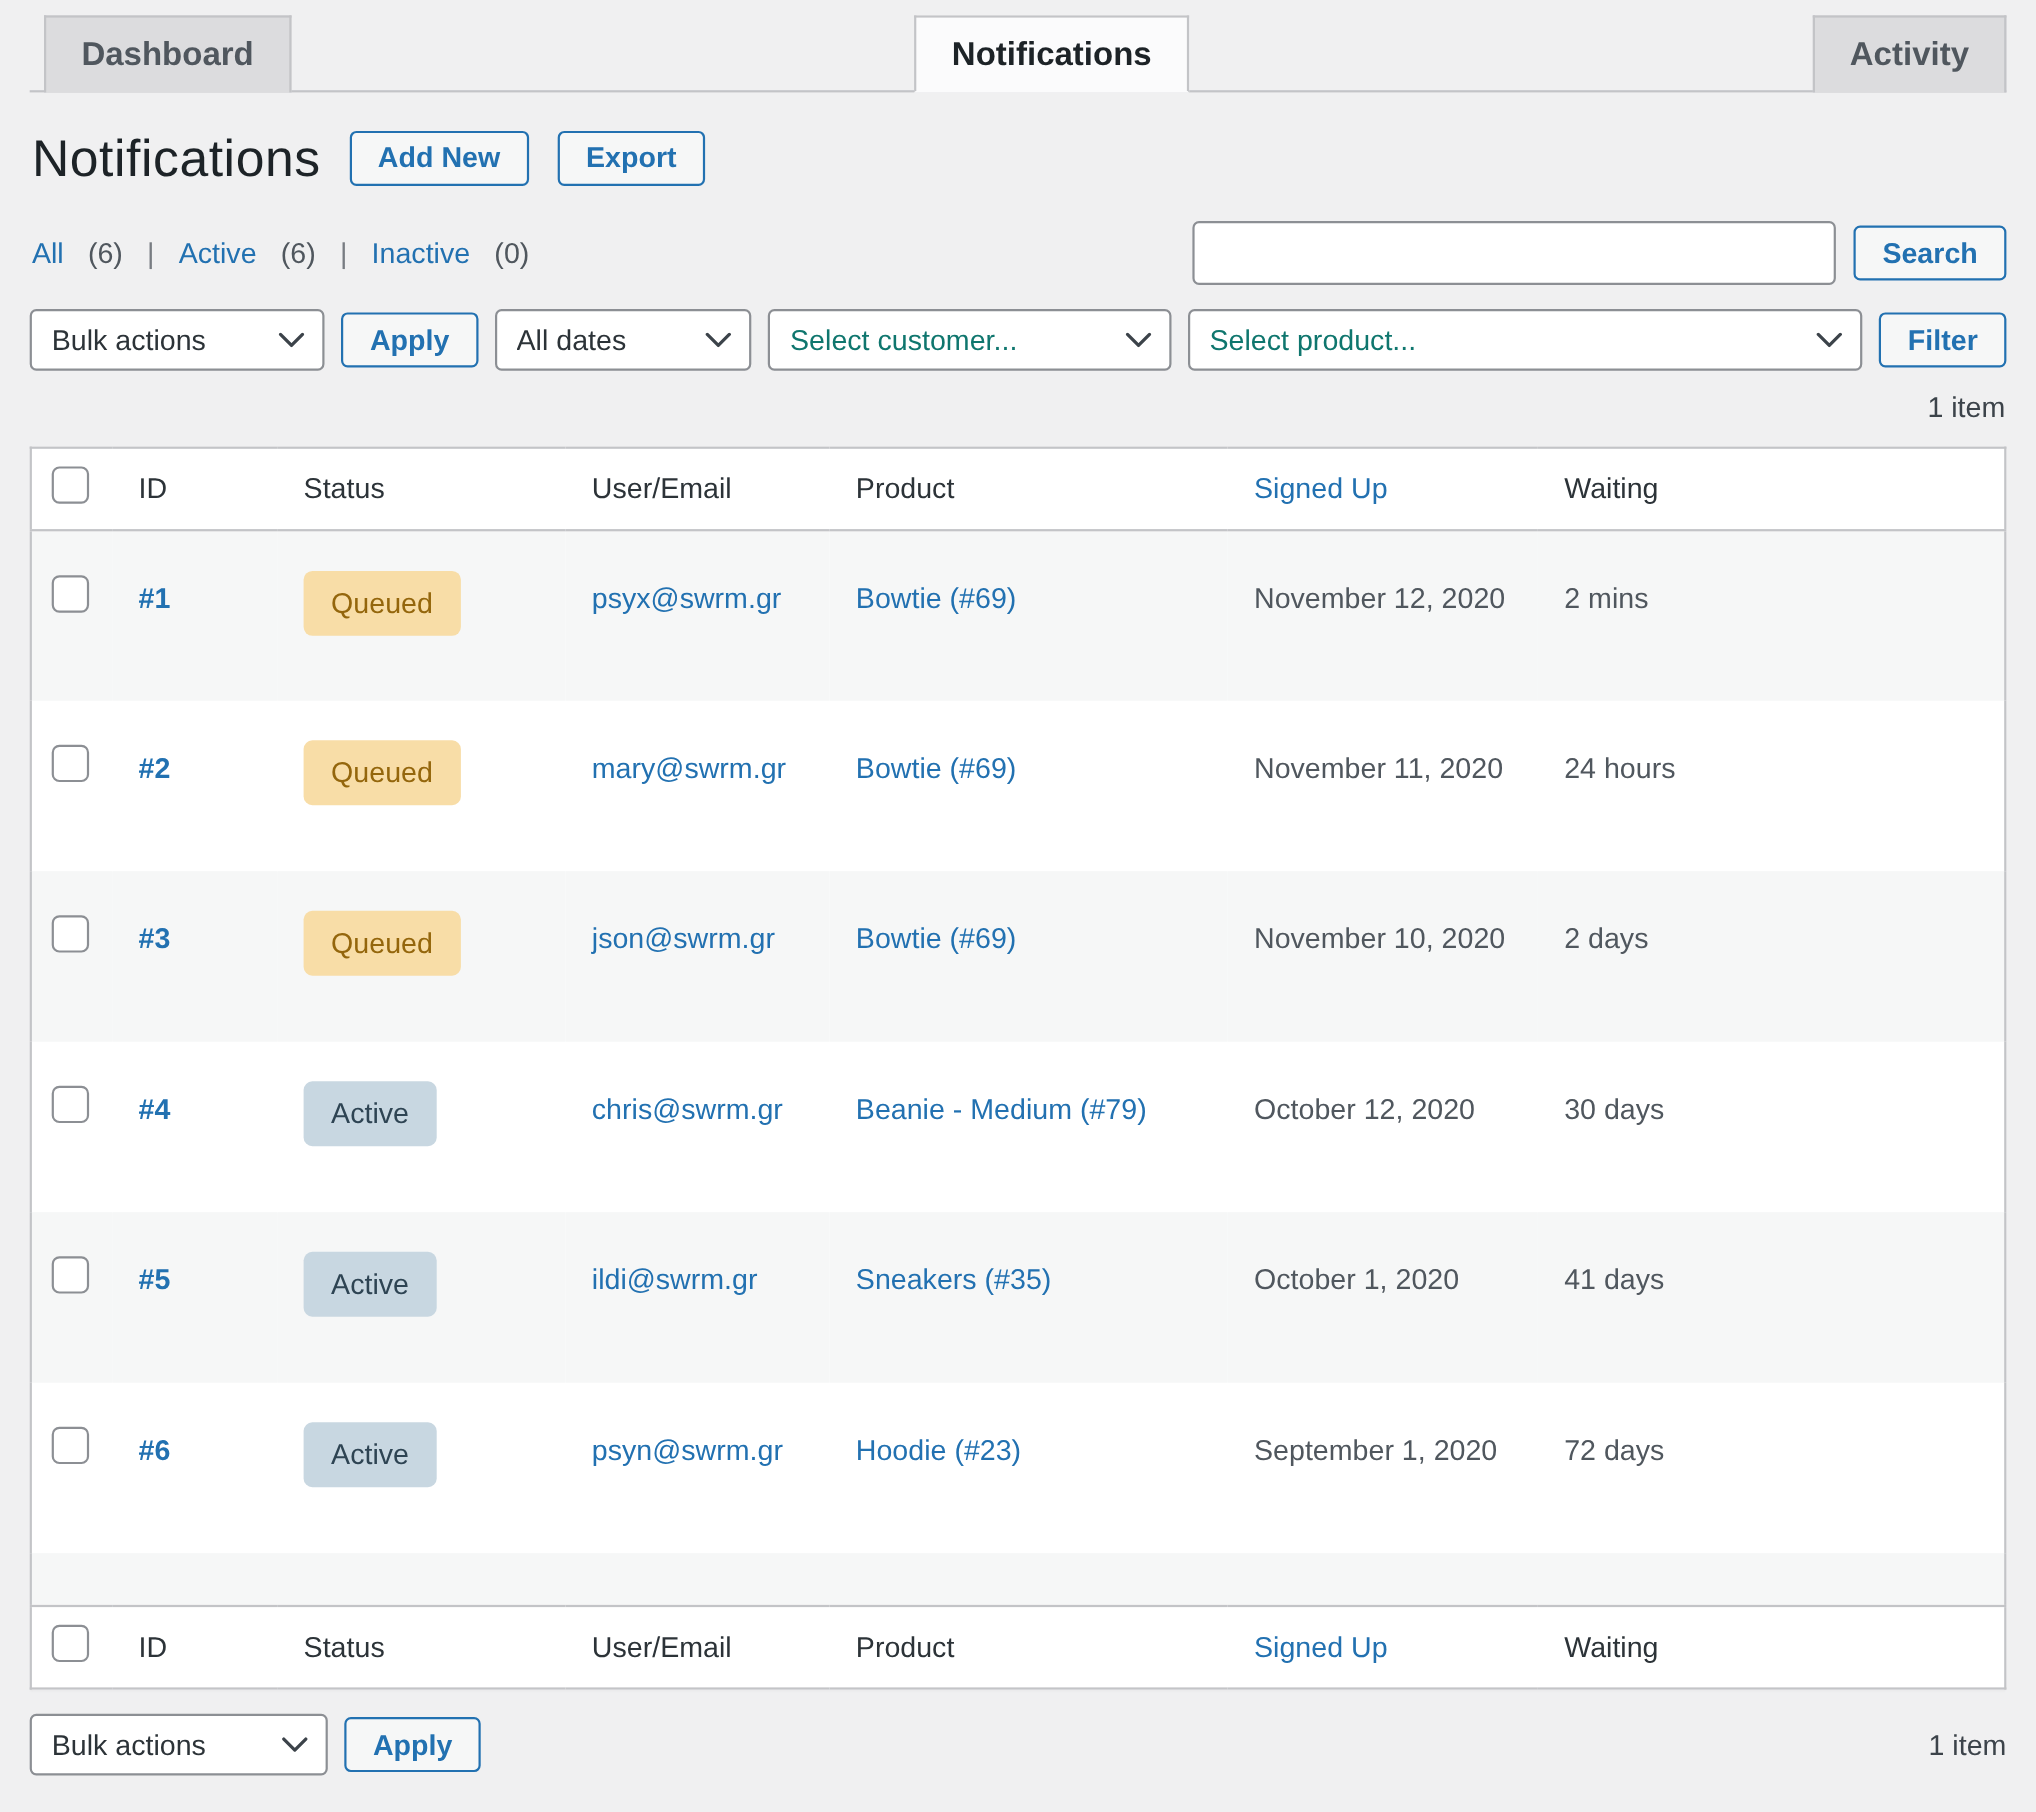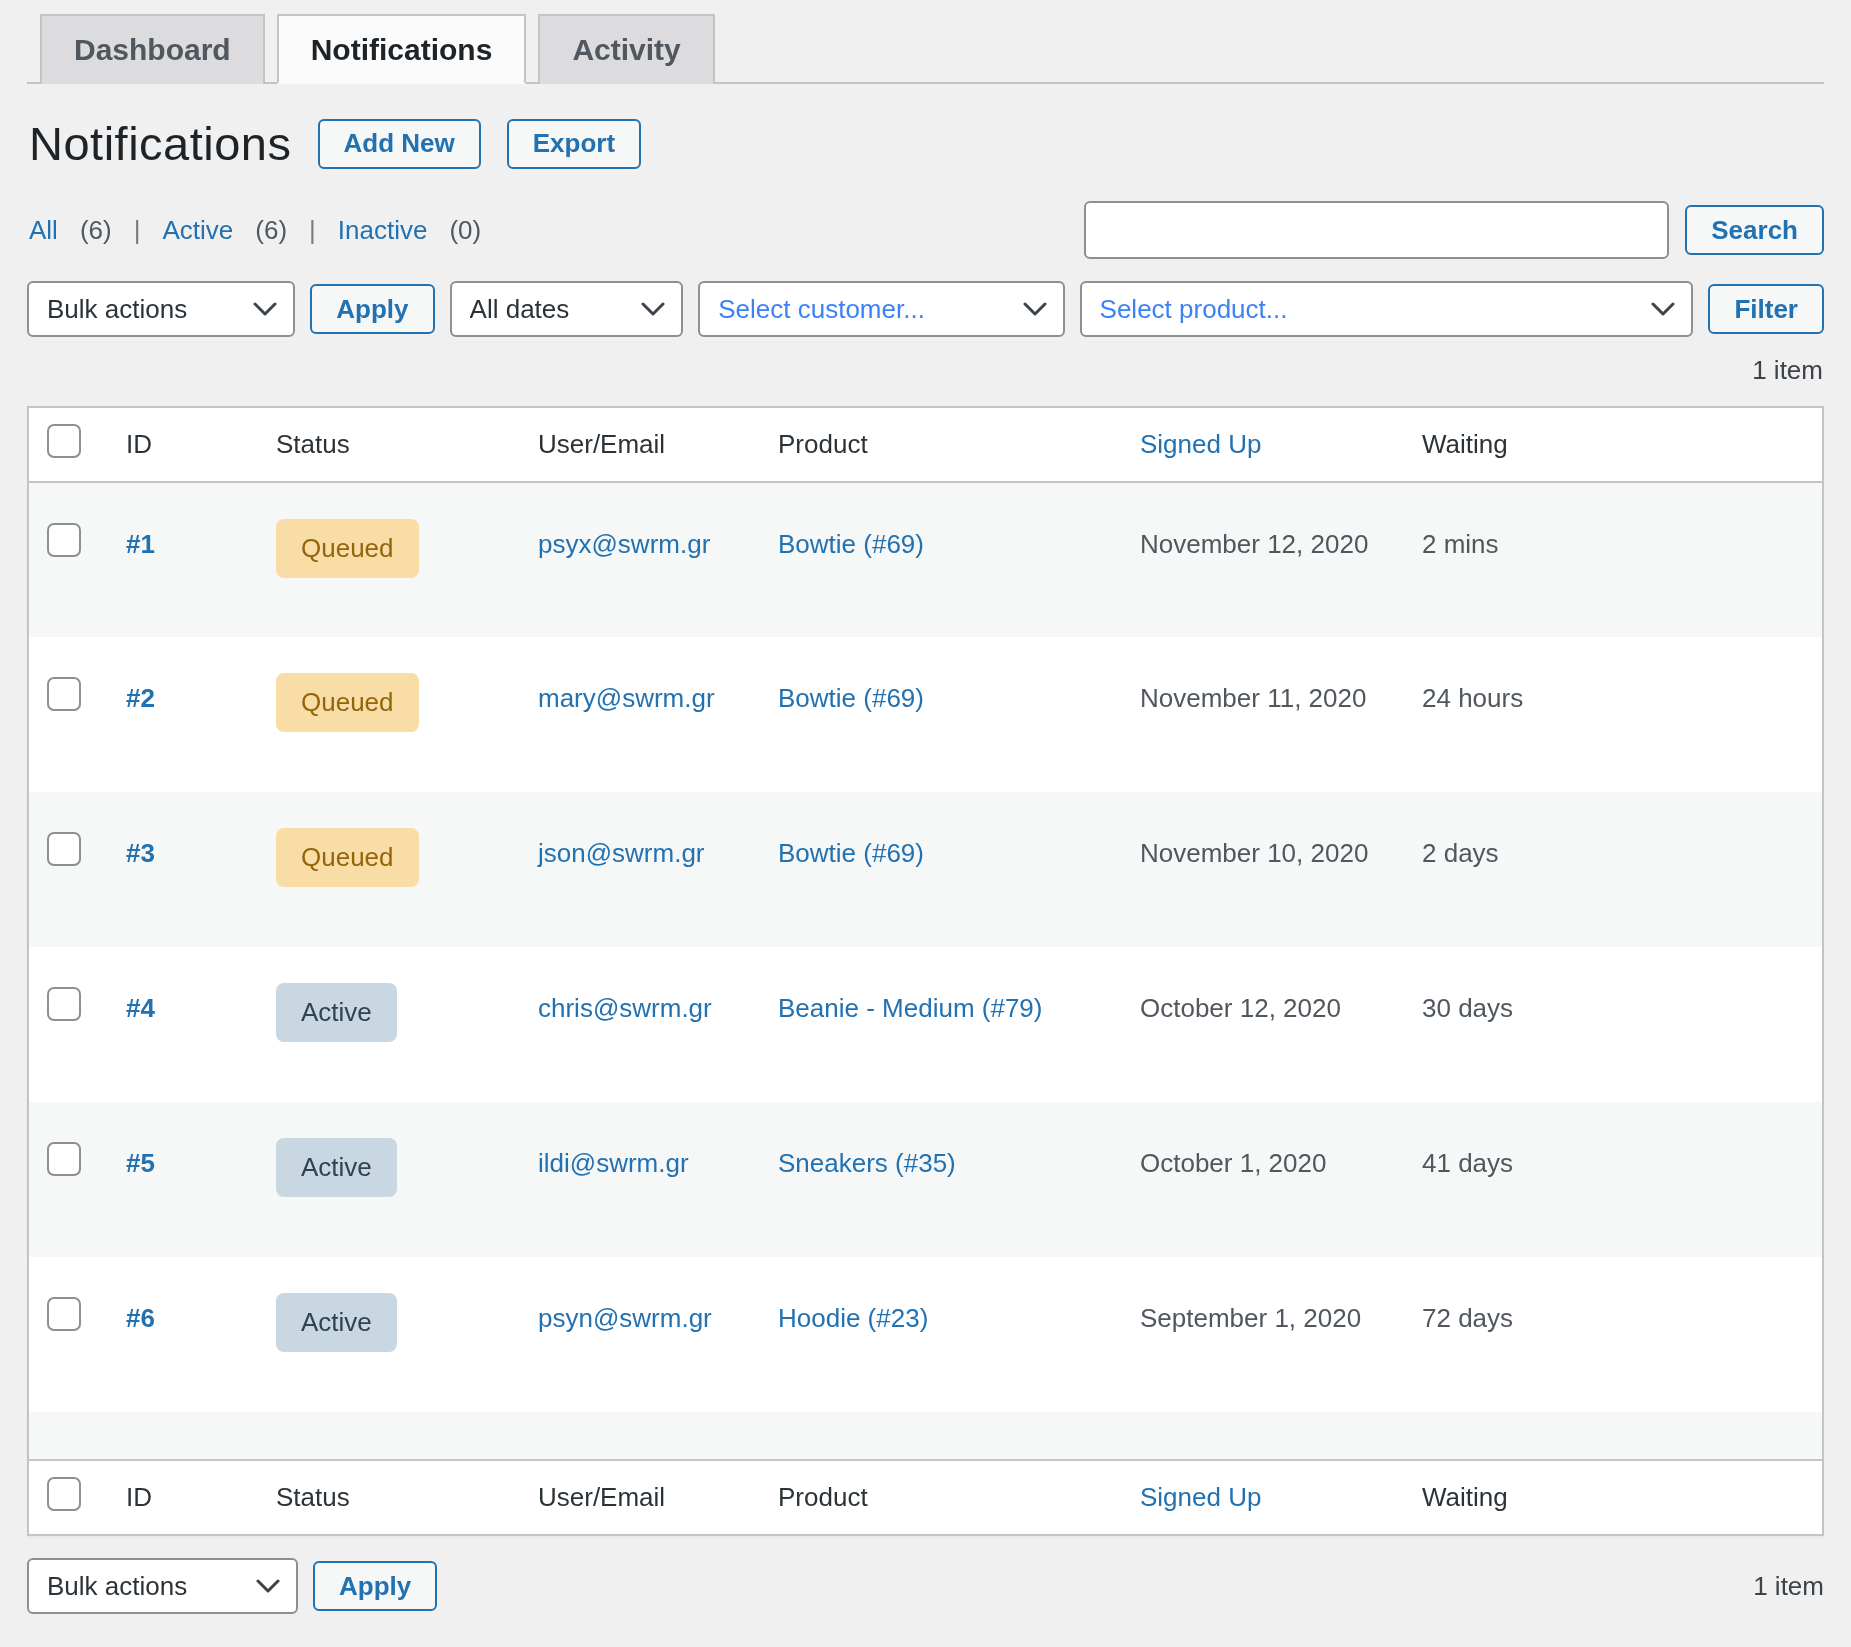--- a/index.html
+++ b/index.html
@@ -11,20 +11,21 @@
     overflow: hidden;
   }
   .page { padding: 14px 27px 0 27px; }
 
   
   .nav-tabs {
     display: flex;
     gap: 12px;
     padding-left: 13px;
     border-bottom: 2px solid #c3c4c7;
+    justify-content: space-between;
   }
   .nav-tab {
     background: #dcdcde;
     border: 2px solid #c3c4c7;
     border-bottom: none;
     margin-bottom: -2px;
     padding: 17px 32px 15px 32px;
     font-size: 30px;
     font-weight: 600;
     color: #50575e;
@@ -75,21 +76,21 @@
     appearance: none; -webkit-appearance: none;
     width: 100%; height: 56px;
     background: #fff;
     border: 2px solid #8c8f94;
     border-radius: 6px;
     font-family: "Liberation Sans", sans-serif;
     font-size: 26px; color: #2c3338;
     padding: 0 58px 0 18px;
     cursor: pointer;
   }
-  .select-wrap select.is-placeholder { color: #3b82f6; }
+  .select-wrap select.is-placeholder { color: #0f766e; }
   .chevron { position: absolute; right: 18px; top: 50%; transform: translateY(-50%); pointer-events: none; line-height: 0; }
   .w-bulk { width: 271px; text-decoration: underline; }
   .w-dates { width: 236px; }
   .w-customer { width: 370px; }
   .w-product { width: 620px; }
 
   .count-top { text-align: right; font-size: 26px; color: #3c434a; margin: 18px 1px 20px 0; }
 
   
   .list-table {

